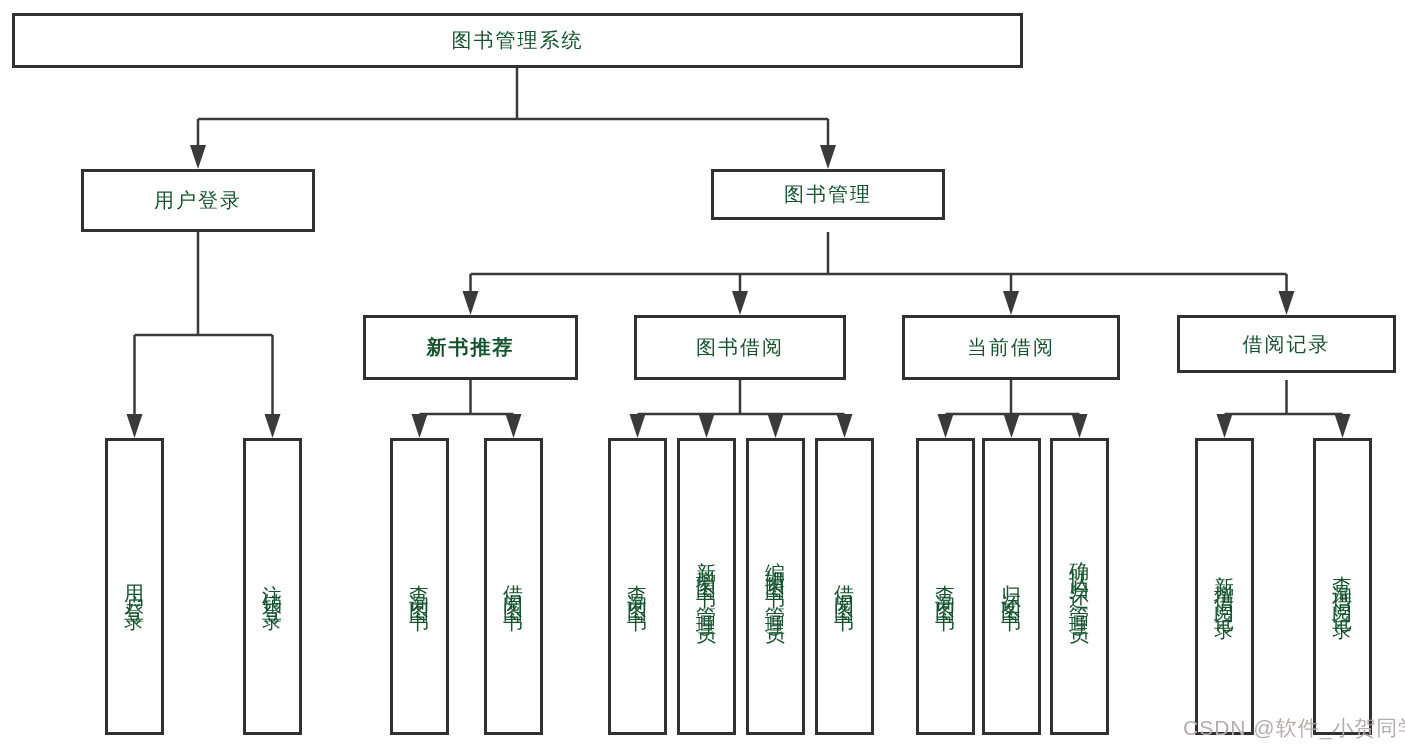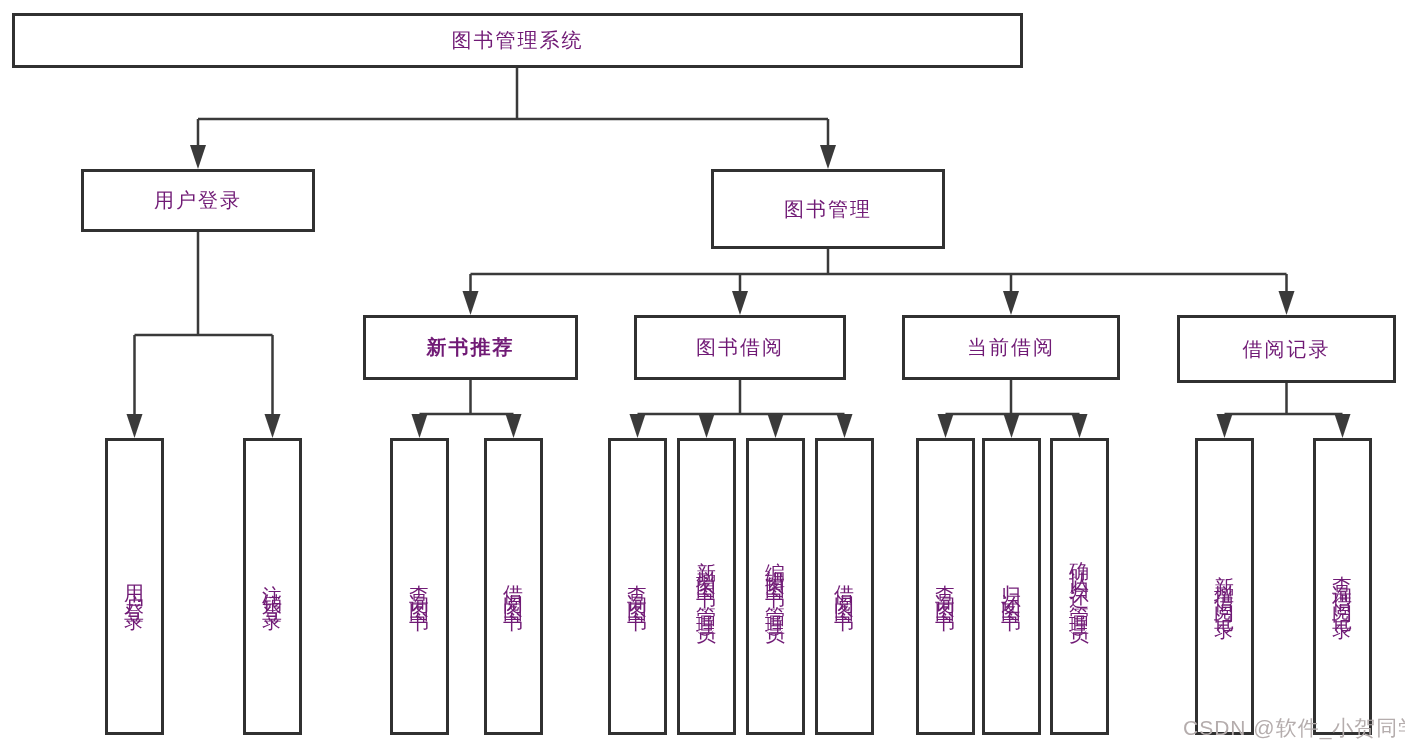--- a/index.html
+++ b/index.html
@@ -17,21 +17,21 @@
     z-index: 1;
   }
   .node {
     position: absolute;
     box-sizing: border-box;
     border: 3px solid #313131;
     background: #ffffff;
     display: flex;
     align-items: center;
     justify-content: center;
-    color: #701a75;
+    color: #14532d;
     z-index: 2;
   }
   .hbox .label {
     font-size: 20px;
     letter-spacing: 2px;
     white-space: nowrap;
   }
   .vbox { width: 59px; top: 438px; height: 297px; }
   .vbox .vtext {
     writing-mode: vertical-rl;
@@ -97,34 +97,34 @@
     </g>
   </svg>
 
   <div class="node hbox" style="left:12px; top:13px; width:1011px; height:55px;">
     <span class="label">图书管理系统</span>
   </div>
 
   <div class="node hbox" style="left:81px; top:169px; width:234px; height:63px;">
     <span class="label">用户登录</span>
   </div>
-  <div class="node hbox" style="left:711px; top:169px; width:234px; height:80px;">
+  <div class="node hbox" style="left:711px; top:169px; width:234px; height:51px;">
     <span class="label">图书管理</span>
   </div>
 
   <div class="node hbox" style="left:363px; top:315px; width:215px; height:65px;font-weight:bold;">
     <span class="label">新书推荐</span>
   </div>
   <div class="node hbox" style="left:634px; top:315px; width:212px; height:65px;">
     <span class="label">图书借阅</span>
   </div>
   <div class="node hbox" style="left:902px; top:315px; width:218px; height:65px;">
     <span class="label">当前借阅</span>
   </div>
-  <div class="node hbox" style="left:1177px; top:315px; width:219px; height:68px;font-family:Liberation Serif, serif;">
+  <div class="node hbox" style="left:1177px; top:315px; width:219px; height:58px;font-family:Liberation Serif, serif;">
     <span class="label">借阅记录</span>
   </div>
 
   <div class="node vbox" style="left:105px;">
     <span class="vtext">用户登录</span>
   </div>
   <div class="node vbox" style="left:243px;">
     <span class="vtext">注销登录</span>
   </div>
 

